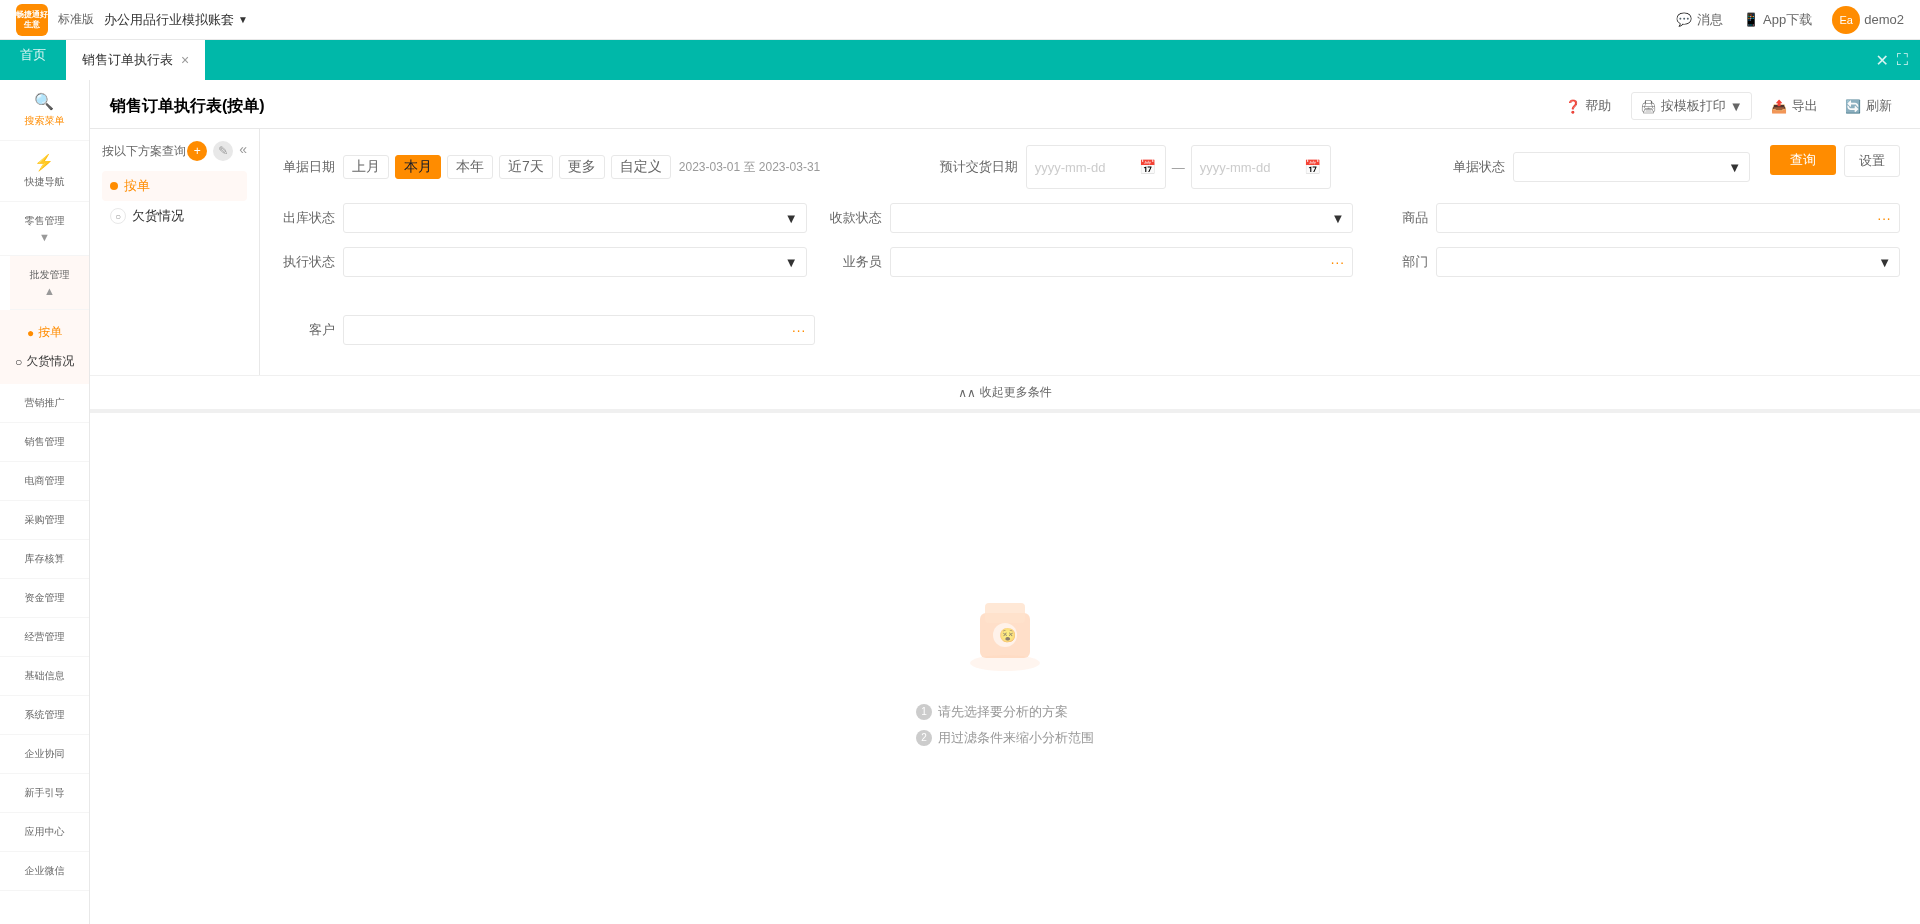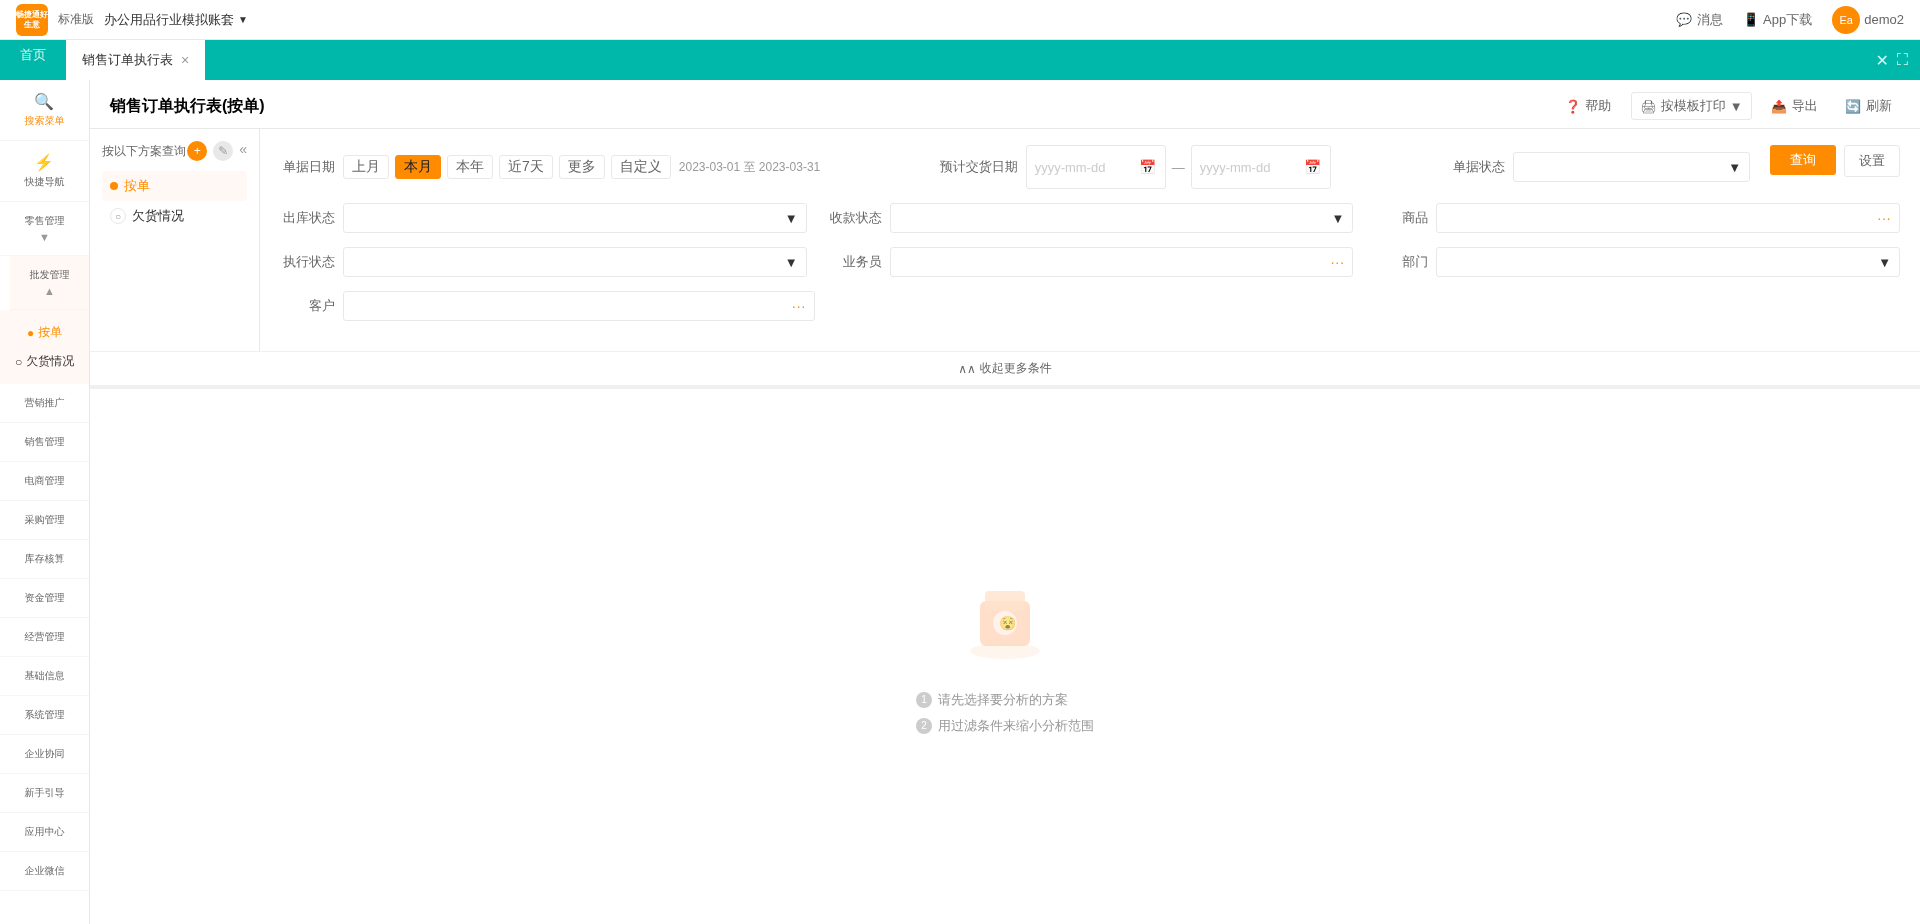--- a/index.html
+++ b/index.html
@@ -356,21 +356,21 @@
             <div class="filter-item">
               <span class="filter-label">部门</span>
               <div class="filter-select">
                 <span></span>
                 <span>▼</span>
               </div>
             </div>
           </div>
 
           <div class="filter-row">
-            <div class="filter-item" style="max-width:33%;">
+            <div class="filter-item" style="max-width:33%;margin-top:24px;">
               <span class="filter-label">客户</span>
               <div class="filter-select">
                 <span></span>
                 <span class="filter-dots">···</span>
               </div>
             </div>
           </div>
 
         </div>
       </div>

